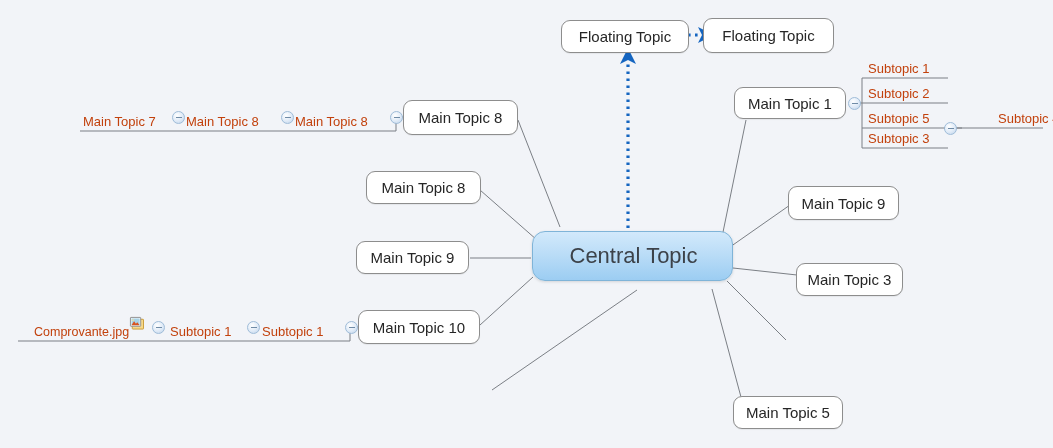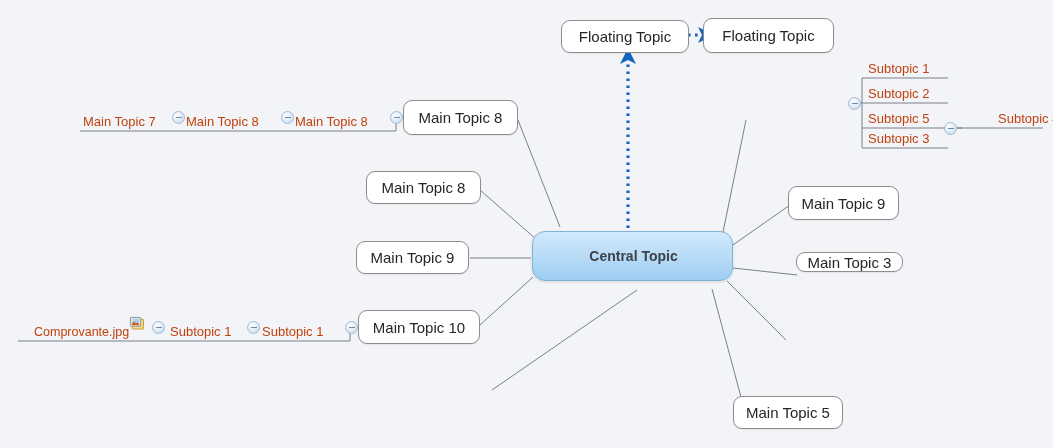--- a/index.html
+++ b/index.html
@@ -43,22 +43,22 @@
     justify-content: center;
     white-space: nowrap;
     padding: 0 10px;
     box-shadow: 0 1px 1px rgba(0,0,0,0.06);
   }
 
   .central {
     background: linear-gradient(to bottom, #d2e9fb 0%, #bbddf7 45%, #9ccdf2 100%);
     border: 1px solid #7fb4d8;
     border-radius: 13px;
-    font-size: 14px;
-    font-weight: bold;
+    font-size: 22px;
+    font-weight: normal;
     color: #3c4249;
     box-shadow: 0 1px 3px rgba(0,0,0,0.13);
     padding-left: 12px;
   }
 
   .floating {
     border-radius: 9px;
   }
 
   
@@ -175,24 +175,25 @@
     </g>
     <path d="M 714 35 L 698 43 L 702 35 L 698 27 Z" fill="#1565c0"></path>
   </svg>
 
   <div class="topic central" style="left:532px; top:231px; width:201px; height:50px;">Central Topic</div>
 
   <div class="topic floating" style="left:561px; top:20px; width:128px; height:33px;">Floating Topic</div>
 
   <div class="topic floating" style="left:703px; top:18px; width:131px; height:35px;">Floating Topic</div>
 
+  <div class="topic" style="left:734px; top:87px; width:112px; height:32px;">Main Topic 1</div>
 
   <div class="topic" style="left:788px; top:186px; width:111px; height:34px;">Main Topic 9</div>
 
-  <div class="topic" style="left:796px; top:252px; width:107px; height:20px;">Main Topic 3</div>
+  <div class="topic" style="left:796px; top:263px; width:107px; height:33px;">Main Topic 3</div>
 
 
   <div class="topic" style="left:733px; top:396px; width:110px; height:33px;">Main Topic 5</div>
 
 
   <div class="topic" style="left:358px; top:310px; width:122px; height:34px;">Main Topic 10</div>
 
   <div class="topic" style="left:356px; top:241px; width:113px; height:33px;">Main Topic 9</div>
 
   <div class="topic" style="left:366px; top:171px; width:115px; height:33px;">Main Topic 8</div>

